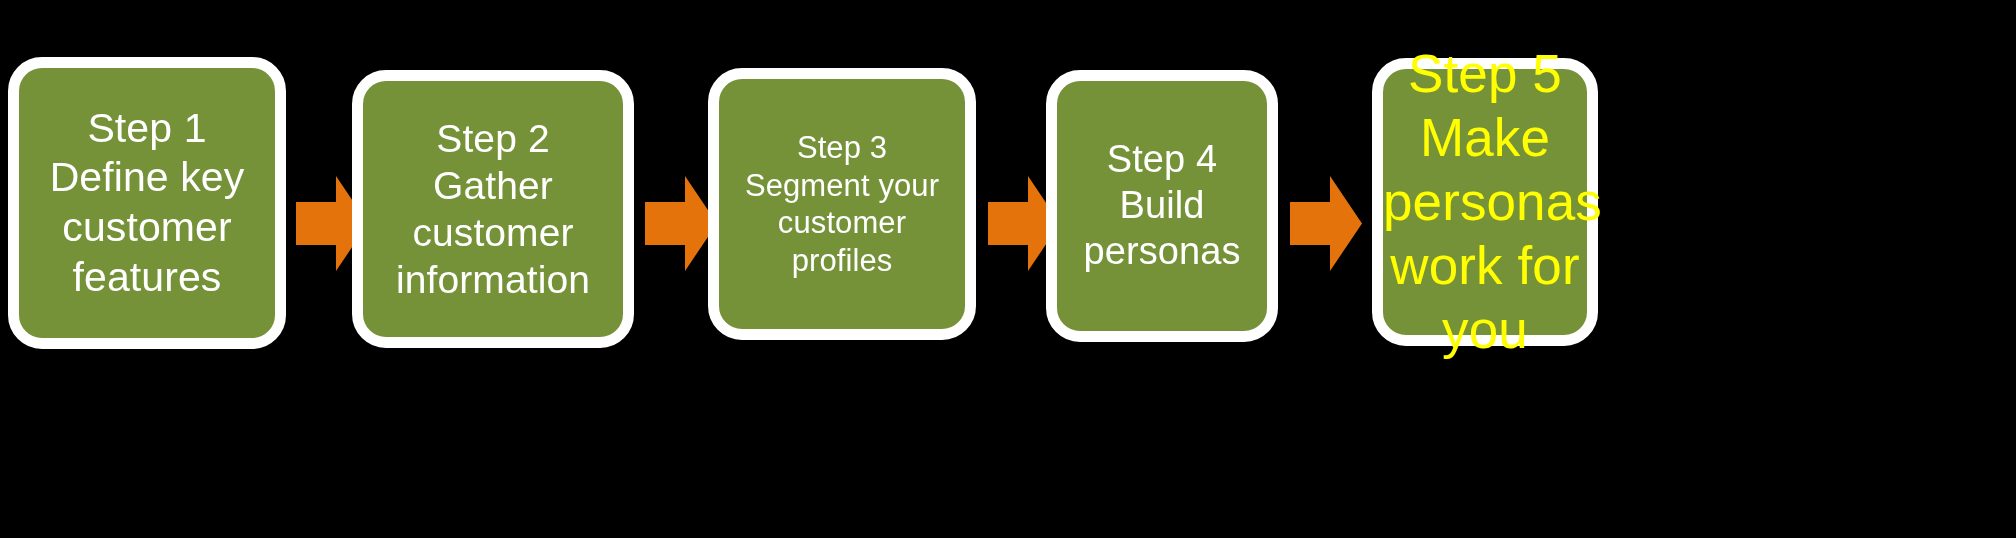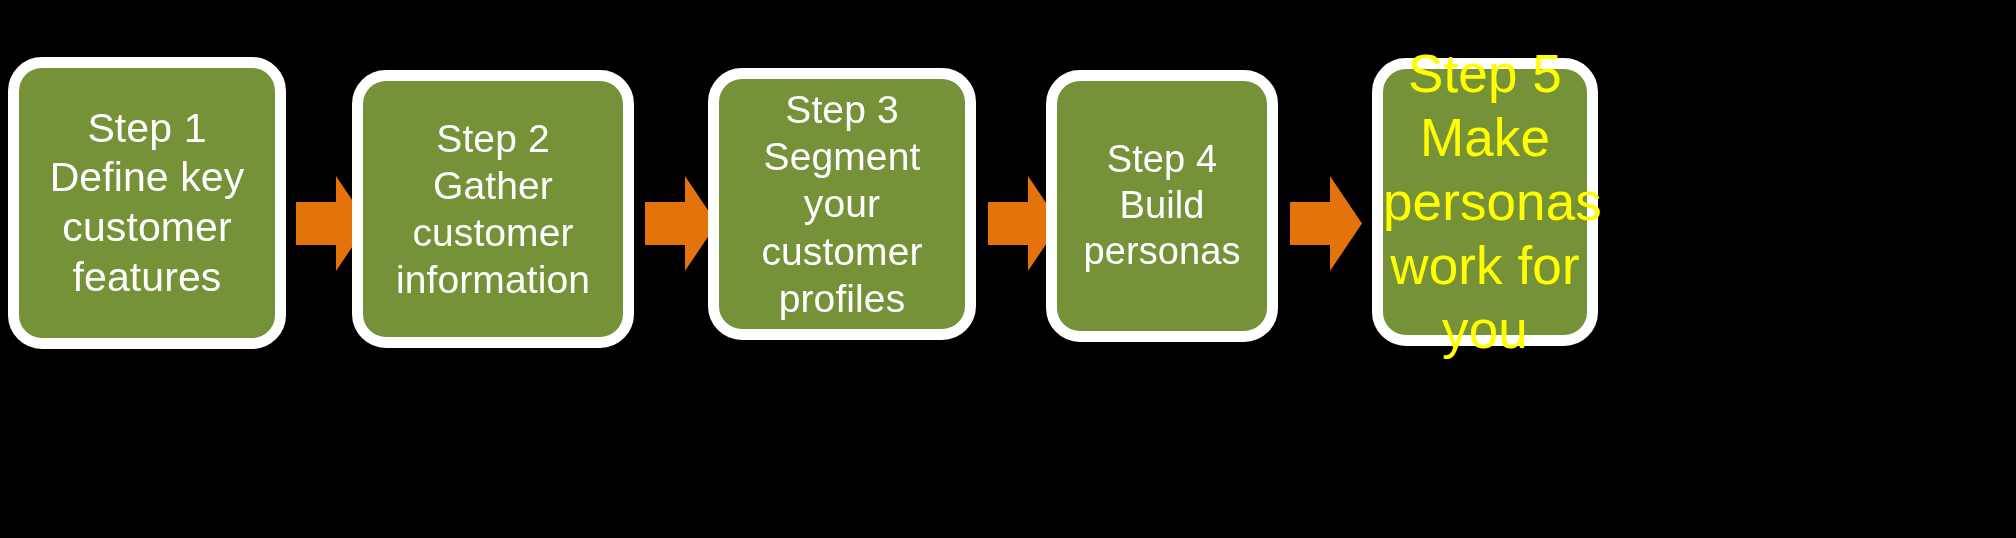--- a/index.html
+++ b/index.html
@@ -38,21 +38,21 @@
   }
   .step-box .box-text {
     display: block;
     width: 100%;
     padding: 0 6px;
     white-space: pre-line;
   }
 
   .step-1 { left: 8px;    top: 57px;  width: 278px; height: 292px; font-size: 41px; }
   .step-2 { left: 352px;  top: 70px;  width: 282px; height: 278px; font-size: 39px; }
-  .step-3 { left: 708px;  top: 68px;  width: 268px; height: 272px; font-size: 39px; }
+  .step-3 { left: 708px;  top: 68px;  width: 268px; height: 272px; font-size: 31px; }
   .step-4 { left: 1046px; top: 70px;  width: 232px; height: 272px; font-size: 38px; }
   .step-5 { left: 1332px; top: 58px;  width: 226px; height: 288px; font-size: 53px; color: #ffff00; margin-left: 40px; }
 
   
   .arrow {
     position: absolute;
     display: block;
   }
   .arrow svg { display: block; }
 

